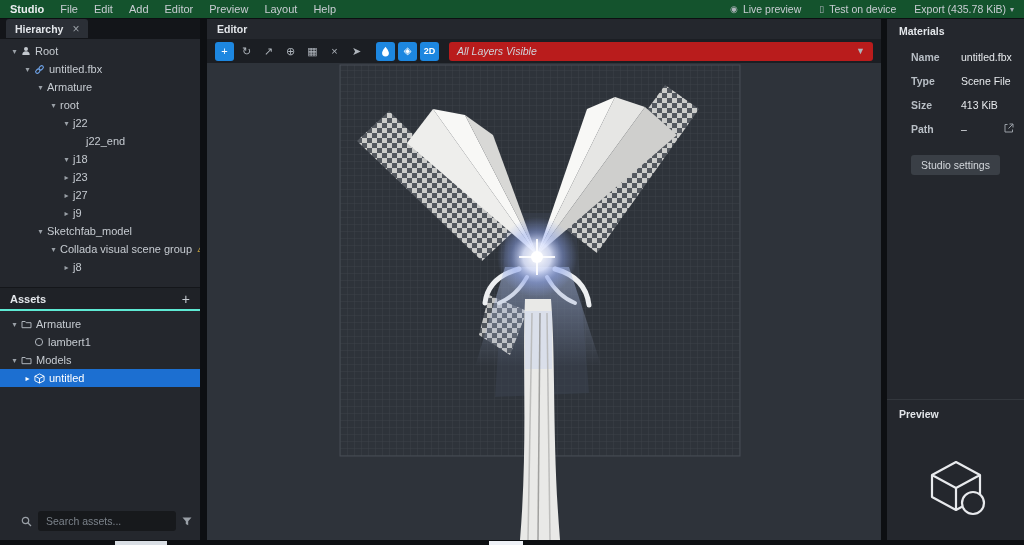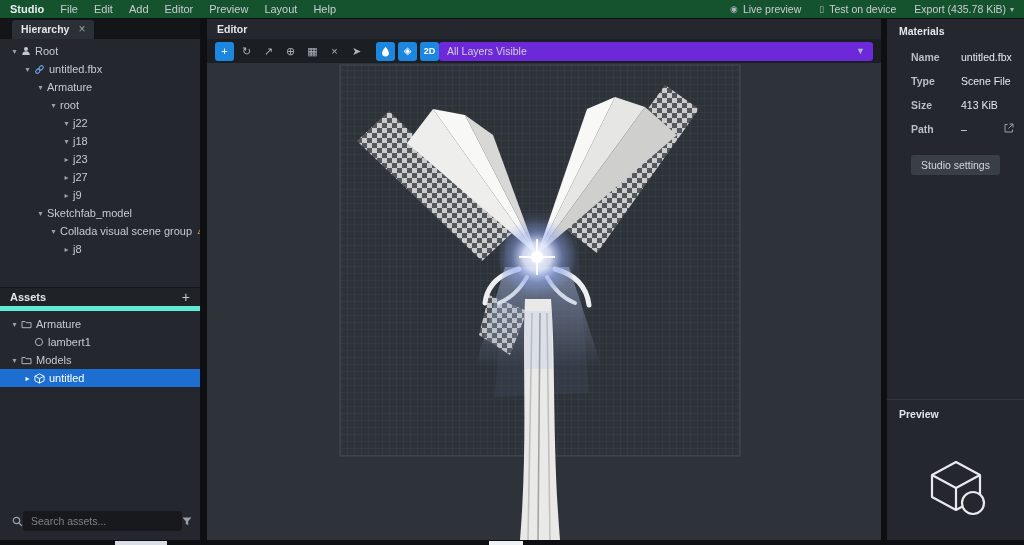--- a/index.html
+++ b/index.html
@@ -14,59 +14,59 @@
   .menu-item { padding:0 8px; cursor:default; white-space:nowrap; }
   .menu-item:first-child { font-weight:bold; color:#eceef1; padding-left:0; }
   .menu-right { display:flex; gap:18px; align-items:center; font-size:10.5px; }
   .menu-chip { display:flex; align-items:center; white-space:nowrap; }
   .mr-icon { margin-right:5px; font-size:9px; color:#aeb4bb; }
   .mr-caret { margin-left:4px; font-size:8px; color:#aeb4bb; }
 
   
   .left-panel { position:absolute; top:19px; left:0; width:200px; height:521px;
     background:#24272d; display:flex; flex-direction:column; }
-  .tabbar { flex:0 0 20px; background:#131519; display:flex; align-items:center; padding-left:12px; }
+  .tabbar { flex:0 0 20px; background:#131519; display:flex; align-items:flex-start; padding-left:6px; }
   .tab { height:19px; background:#2b2f36; display:flex; align-items:center; gap:9px; padding:0 9px;
     font-size:10.5px; font-weight:bold; color:#e3e6ea; border-radius:3px 3px 0 0; }
   .tab-close { color:#9aa0a7; font-weight:normal; font-size:12px; line-height:1; }
 
   .hier-tree { flex:0 0 248px; overflow:hidden; padding-top:3px; }
   .tree-row { height:18px; display:flex; align-items:center; font-size:11px; color:#c6cbd1; white-space:nowrap; }
   .caret { width:13px; flex:0 0 13px; font-size:8px; color:#9aa0a7; text-align:center; }
   .tree-icon { margin-right:4px; display:inline-flex; align-items:center; }
   .tree-warn { margin-left:5px; display:inline-flex; align-items:center; }
   .tree-row.selected { background:var(--selection); color:#ffffff; }
   .tree-row.selected .caret { color:#ffffff; }
 
-  .assets-header { flex:0 0 24px; background:#1f2227; border-top:1px solid #14161a; border-bottom:5px solid #5eead4;
+  .assets-header { flex:0 0 24px; background:#1f2227; border-top:1px solid #14161a; border-bottom:2px solid #5eead4;
     display:flex; align-items:center; justify-content:space-between; padding:0 10px;
     font-size:11px; font-weight:bold; color:#e3e6ea; }
   .add-btn { font-weight:normal; font-size:14px; color:#c6cbd1; cursor:default; }
   .assets-tree { padding-top:4px; }
   .spacer { flex:1; }
-  .search-row { flex:0 0 30px; display:flex; align-items:center; padding:0 8px 8px 12px; }
+  .search-row { flex:0 0 30px; display:flex; align-items:center; gap:6px; padding:0 8px 8px 21px; }
   .search-icon { display:inline-flex; }
   .search-input { flex:1; height:20px; background:#17191c; border:none; border-radius:3px;
     color:#d5d9de; font-size:10.5px; padding:0 8px; font-family:inherit; outline:none; min-width:0; }
   .search-input::placeholder { color:#7b828a; }
   .filter-icon { display:inline-flex; }
 
   
   .center-panel { position:absolute; top:19px; left:207px; width:674px; height:521px;
     background:#24272d; display:flex; flex-direction:column; }
   .editor-header { flex:0 0 20px; display:flex; align-items:center; padding:0 10px;
     font-size:10.5px; font-weight:bold; color:#e3e6ea; }
   .toolbar { flex:0 0 24px; background:#1b1e23; display:flex; align-items:center; padding:0 8px; }
   .tools { display:flex; gap:3px; align-items:center; }
   .toggles { display:flex; gap:3px; align-items:center; margin-left:10px; }
   .tool-btn { width:19px; height:19px; border-radius:3px; display:flex; align-items:center;
     justify-content:center; font-size:11px; color:#aeb4bb; background:transparent; cursor:default; }
   .tool-btn.active { background:var(--accent); color:#ffffff; }
-  .layers-dd { flex:1; margin-left:0; height:19px; background:#6d28d9; border-radius:3px;
-    display:flex; align-items:center; padding:0 8px; font-size:10.5px; color:#cfd3d9; }
+  .layers-dd { flex:1; margin-left:10px; height:19px; background:#b91c1c; border-radius:3px;
+    display:flex; align-items:center; padding:0 8px; font-size:10.5px; color:#cfd3d9;font-style:italic; }
   .dd-caret { margin-left:auto; font-size:9px; color:#aeb4bb; }
   .viewport { flex:1; background:var(--viewport-bg); position:relative; overflow:hidden; }
   .viewport svg { display:block; width:100%; height:100%; }
 
   
   .right-panel { position:absolute; top:19px; left:887px; width:137px; height:521px;
     background:#24272d; display:flex; flex-direction:column; }
   .props-header { flex:0 0 24px; display:flex; align-items:center; padding:0 12px;
     font-size:10.5px; font-weight:bold; color:#e3e6ea; }
   .props-grid { display:grid; grid-template-columns:50px 1fr; row-gap:12px; padding:8px 10px 0 24px;
@@ -149,20 +149,24 @@
         <span class="caret">▾</span>
         <span class="tree-label">Armature</span>
       </div>
       <div class="tree-row" style="padding-left: 47px;">
         <span class="caret">▾</span>
         <span class="tree-label">root</span>
       </div>
       <div class="tree-row" style="padding-left: 60px;">
         <span class="caret">▾</span>
         <span class="tree-label">j22</span>
+      </div>
+      <div class="tree-row" style="padding-left: 73px;">
+        <span class="caret"></span>
+        <span class="tree-label">j22_end</span>
       </div>
       <div class="tree-row" style="padding-left: 60px;">
         <span class="caret">▾</span>
         <span class="tree-label">j18</span>
       </div>
       <div class="tree-row" style="padding-left: 60px;">
         <span class="caret">▸</span>
         <span class="tree-label">j23</span>
       </div>
       <div class="tree-row" style="padding-left: 60px;">

